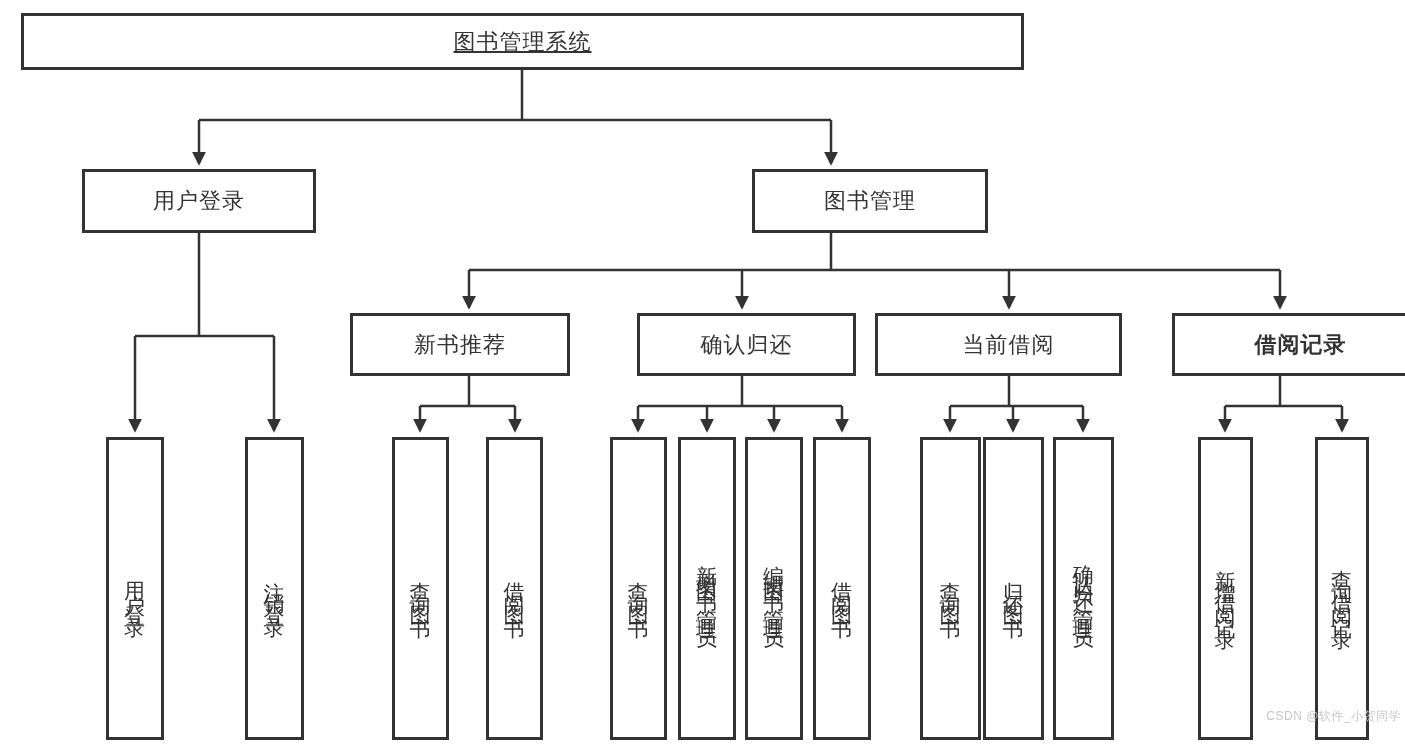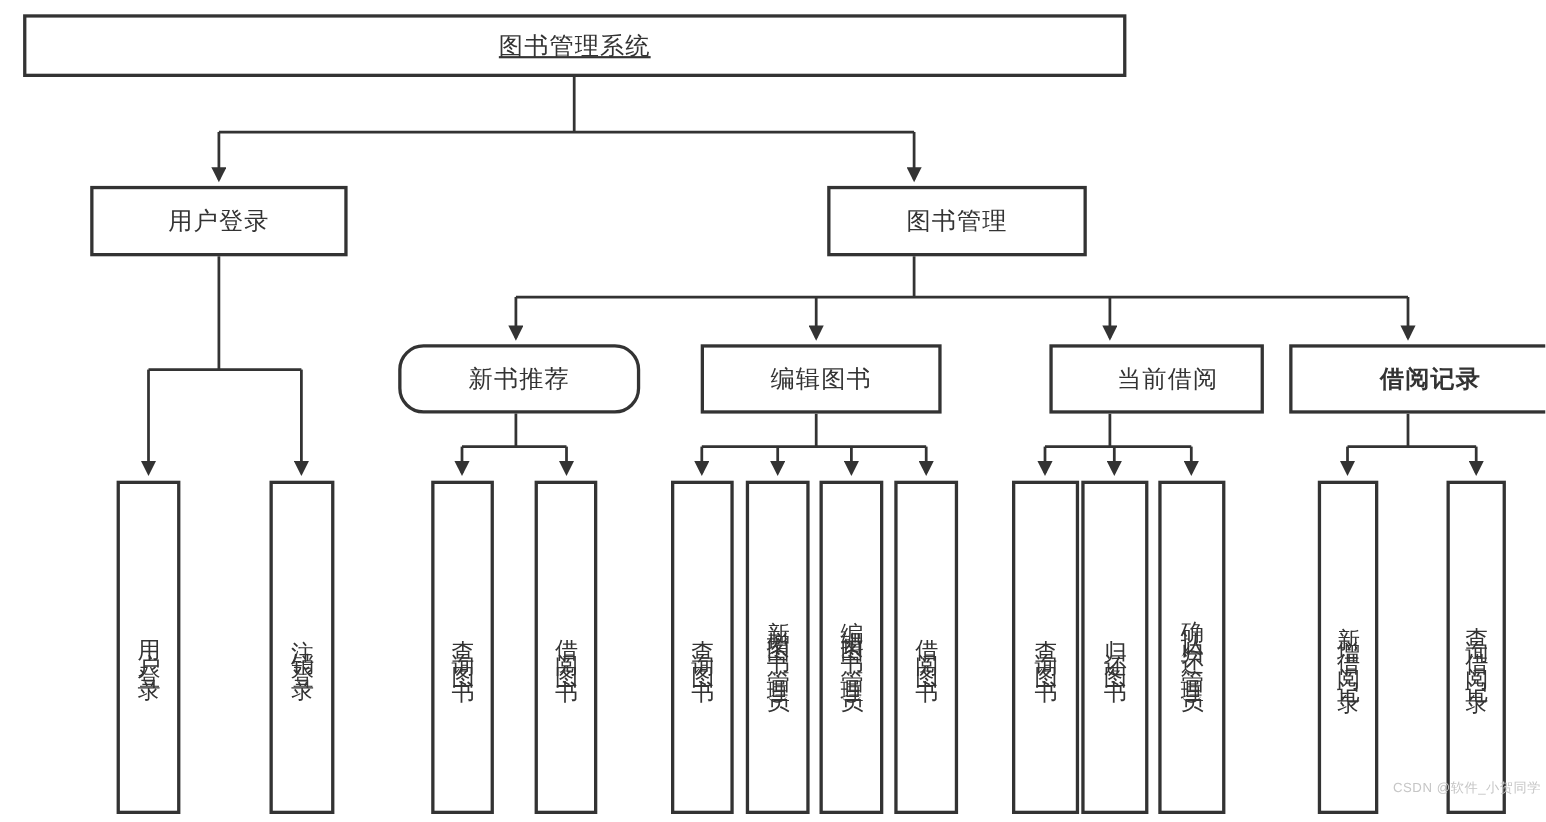--- a/index.html
+++ b/index.html
@@ -31,23 +31,23 @@
     text-orientation:mixed;
     letter-spacing:12px;
     line-height:1.0;
     white-space:nowrap;
   }
   .leaf.tight .lbl{letter-spacing:9px;}
   
   .n-root{left:21px;top:13px;width:1003px;height:57px;text-decoration:underline;}
   .n-user-login{left:82px;top:169px;width:234px;height:64px;}
   .n-book-mgmt{left:712px;top:169px;width:236px;height:64px;margin-left:40px;}
-  .n-new-rec{left:362px;top:313px;width:220px;height:63px;border-radius:23px;}
+  .n-new-rec{left:350px;top:313px;width:220px;height:63px;}
   .n-bk-borrow{left:637px;top:313px;width:219px;height:63px;}
-  .n-cur-borrow{left:954px;top:313px;width:195px;height:63px;padding-left:20px;}
+  .n-cur-borrow{left:875px;top:313px;width:247px;height:63px;padding-left:20px;}
   .n-rec{left:1172px;top:313px;width:257px;height:63px;font-weight:bold;}
   
   .l-user-login{left:106px;width:58px;}
   .l-logout{left:245px;width:59px;}
   .l-nb-query{left:392px;width:57px;}
   .l-nb-borrow{left:486px;width:57px;}
   .l-bb-query{left:610px;width:57px;}
   .l-bb-add{left:678px;width:58px;}
   .l-bb-edit{left:745px;width:58px;}
   .l-bb-borrow{left:813px;width:58px;}
@@ -116,21 +116,21 @@
     <span class="lbl">用户登录</span>
   </div>
   <div class="box n-book-mgmt">
     <span class="lbl">图书管理</span>
   </div>
 
   <div class="box n-new-rec">
     <span class="lbl">新书推荐</span>
   </div>
   <div class="box n-bk-borrow">
-    <span class="lbl">编辑图书</span>
+    <span class="lbl">确认归还</span>
   </div>
   <div class="box n-cur-borrow">
     <span class="lbl">当前借阅</span>
   </div>
   <div class="box n-rec">
     <span class="lbl">借阅记录</span>
   </div>
 
   <div class="box leaf l-user-login">
     <span class="lbl">用户登录</span>

